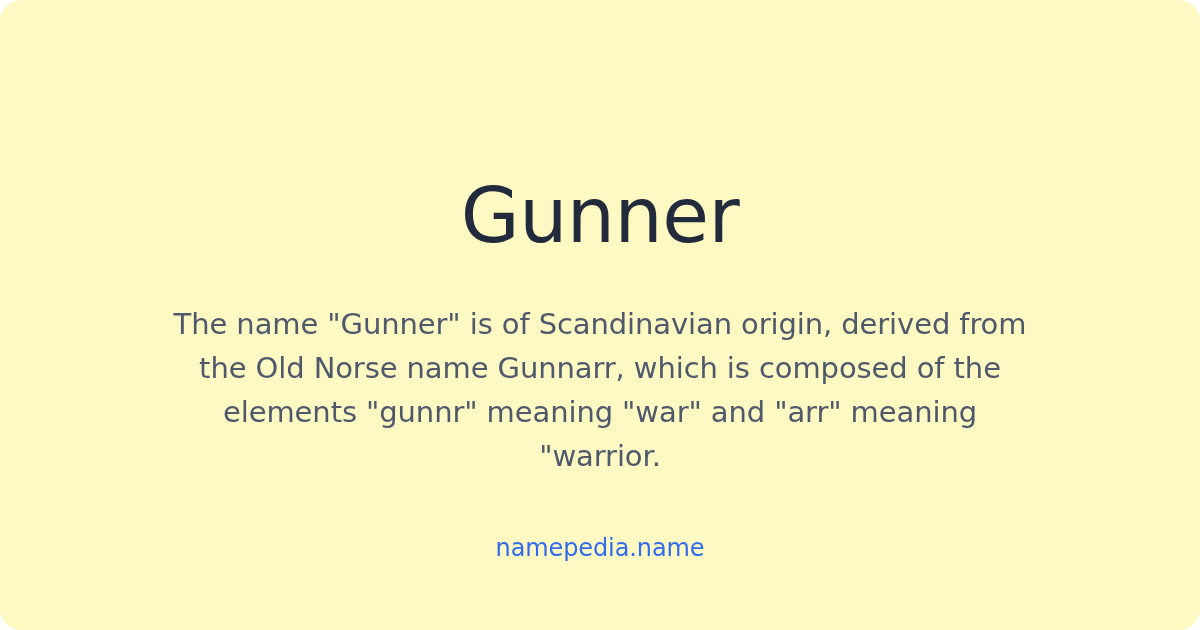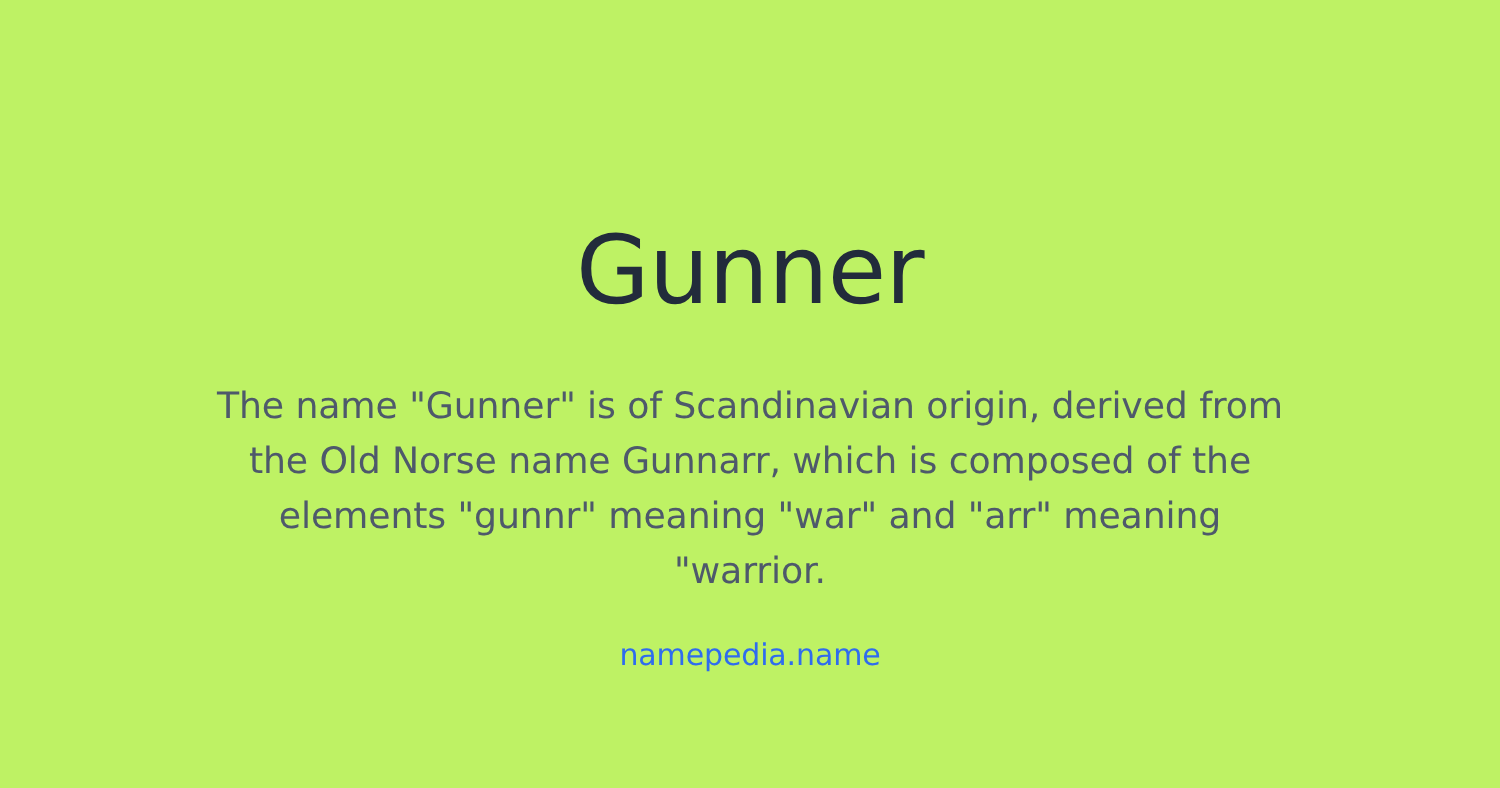--- a/index.html
+++ b/index.html
@@ -12,22 +12,23 @@
     height: 630px;
     background: #ffffff;
     font-family: "DejaVu Sans", "Liberation Sans", sans-serif;
     overflow: hidden;
   }
 
   .og-card {
     position: relative;
     width: 1200px;
     height: 630px;
-    background: #bef264;
+    background: #fef9c3;
     box-sizing: border-box;
+    border-radius: 21px;
   }
 
   .card-inner {
     position: absolute;
     left: 0;
     top: 0;
     width: 1200px;
     height: 630px;
     display: flex;
     flex-direction: column;
@@ -61,21 +62,21 @@
     text-align: center;
     width: 1000px;
     margin-top: 48px;
     white-space: pre-line;
     letter-spacing: -0.1px;
   }
 
   .site-link-wrap {
     width: 100%;
     text-align: center;
-    margin-top: 32px;
+    margin-top: 56px;
   }
 
   .site-link {
     font-family: "DejaVu Sans", "Liberation Sans", sans-serif;
     font-size: 24px;
     font-weight: 400;
     color: #2f6cee;
     text-decoration: none;
     letter-spacing: -0.1px;
     cursor: pointer;

